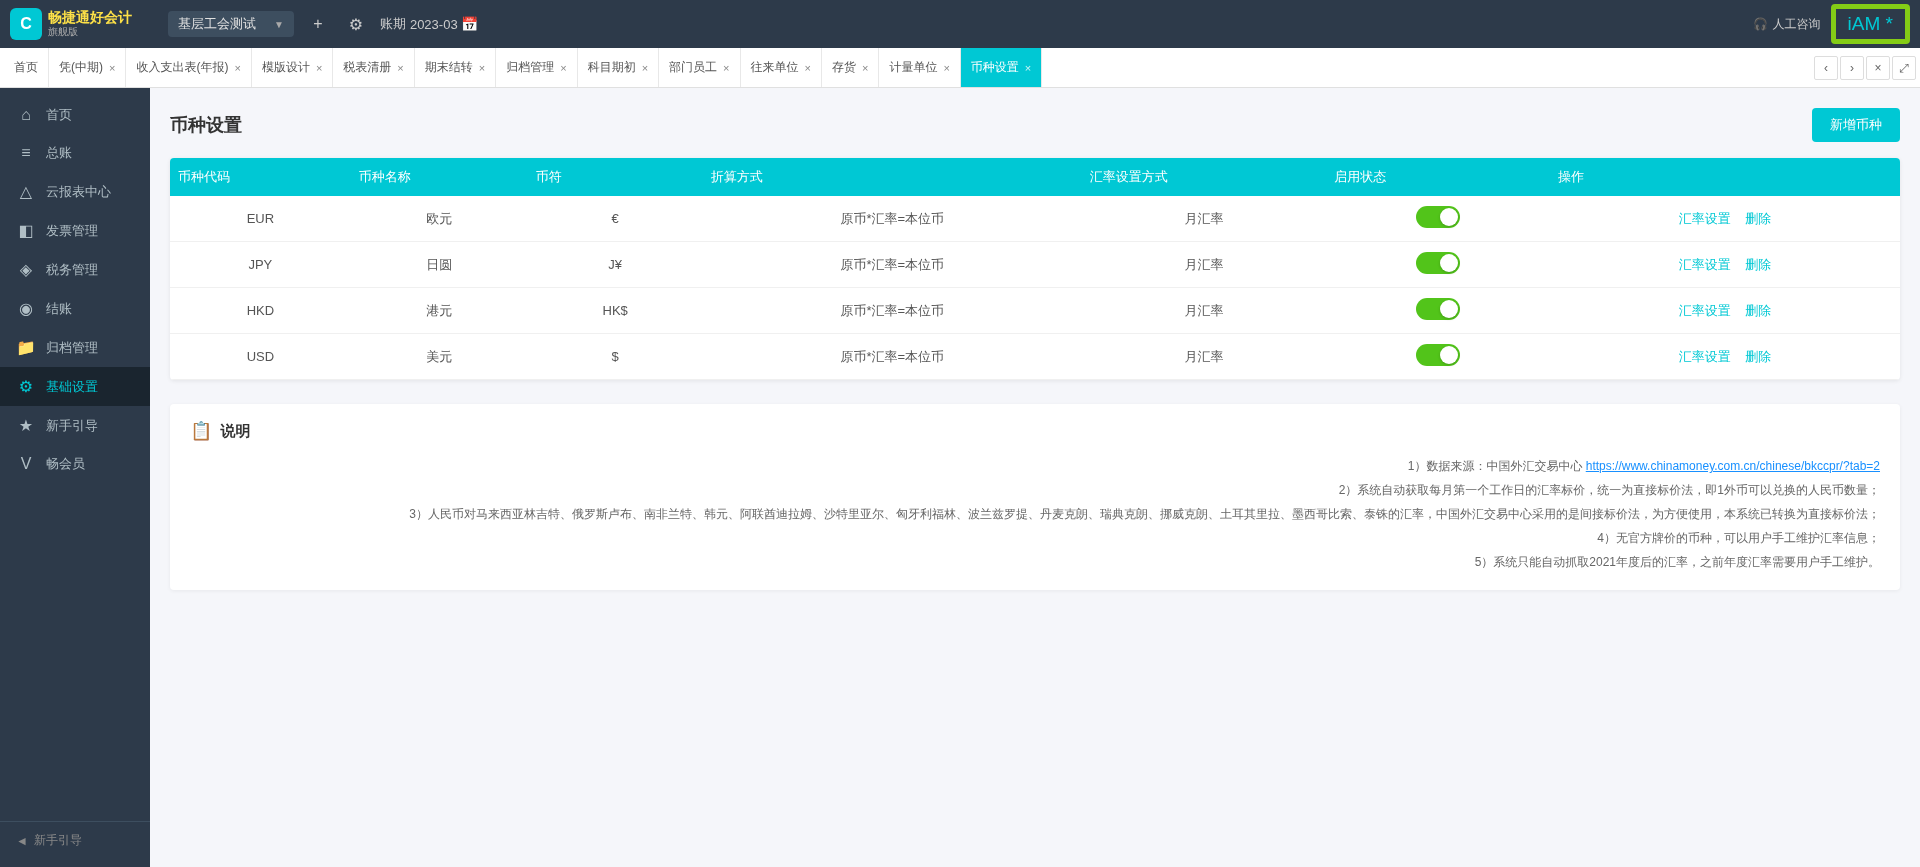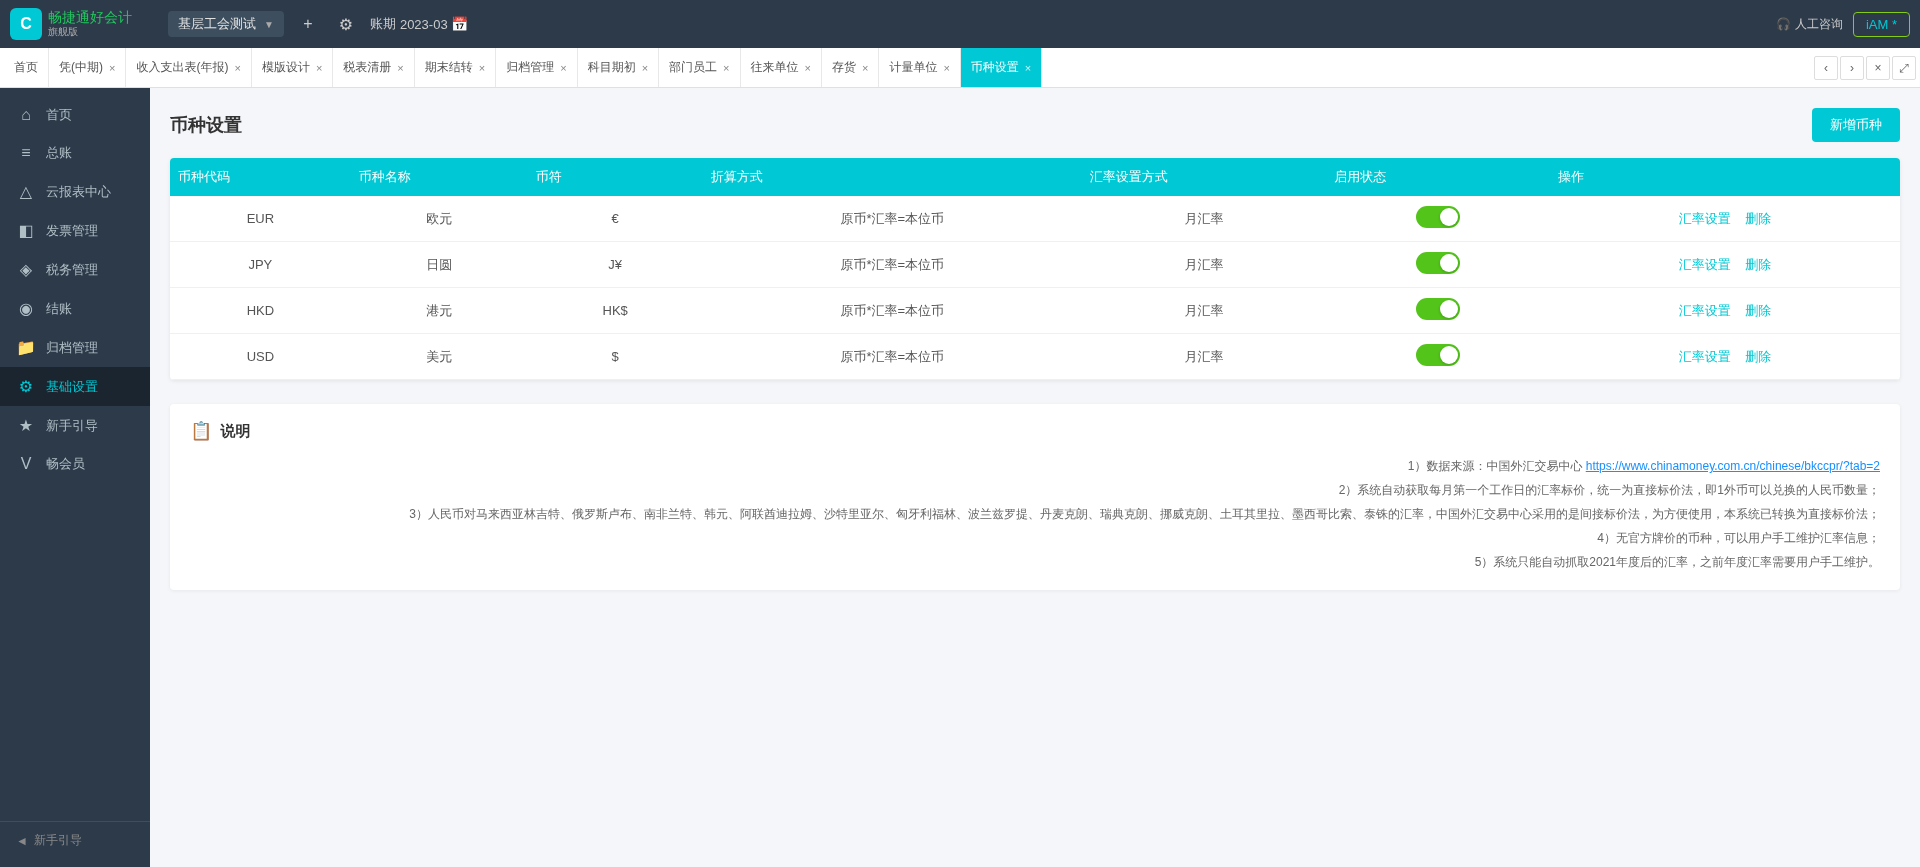--- a/index.html
+++ b/index.html
@@ -2,27 +2,27 @@
 <html><head>
   <meta charset="utf-8">
   <style>
     * { box-sizing: border-box; margin: 0; padding: 0; }
     body { font-family: 'Microsoft YaHei', Arial, sans-serif; font-size: 13px; background: #f0f2f5; display: flex; flex-direction: column; height: 867px; overflow: hidden; }
 
     
     .top-bar { background: #2d3a4a; height: 48px; display: flex; align-items: center; padding: 0 10px; gap: 10px; }
     .logo-area { display: flex; align-items: center; gap: 6px; width: 148px; }
     .logo-icon { width: 32px; height: 32px; background: #00c8d4; border-radius: 6px; display: flex; align-items: center; justify-content: center; color: white; font-size: 16px; font-weight: bold; }
-    .logo-text { color: #22c55e; font-size: 14px; font-weight: normal; line-height: 1.2; }
+    .logo-text { color: #fde047; font-size: 14px; font-weight: bold; line-height: 1.2; }
     .logo-sub { color: #aaa; font-size: 10px; }
-    .org-selector { background: #3d4e5f; border: none; color: #e0e0e0; padding: 4px 10px; border-radius: 4px; display: flex; align-items: center; gap: 8px; cursor: pointer; font-size: 13px; }
+    .org-selector { background: #3d4e5f; border: none; color: #e0e0e0; padding: 4px 10px; border-radius: 4px; display: flex; align-items: center; gap: 18px; cursor: pointer; font-size: 13px; }
     .org-selector .arrow { color: #aaa; font-size: 10px; }
     .top-right { margin-left: auto; display: flex; align-items: center; gap: 10px; }
     .help-btn { color: #ccc; font-size: 12px; display: flex; align-items: center; gap: 4px; cursor: pointer; }
-    .account-btn { background: transparent; border: 1px solid #84cc16; color: #00c8d4; padding: 4px 12px; border-radius: 4px; cursor: pointer; font-size: 13px; }
+    .account-btn { background: transparent; border: 5px solid #84cc16; color: #00c8d4; padding: 4px 12px; border-radius: 4px; cursor: pointer; font-size: 19px; }
 
     
     .tab-bar { background: #fff; border-bottom: 1px solid #e0e0e0; display: flex; align-items: center; height: 40px; padding: 0 4px; overflow: hidden; }
     .tab { display: flex; align-items: center; padding: 0 10px; height: 100%; font-size: 12px; color: #555; cursor: pointer; border-right: 1px solid #e8e8e8; white-space: nowrap; gap: 4px; }
     .tab.active { background: #00c8d4; color: white; }
     .tab .close-x { color: #888; font-size: 11px; margin-left: 2px; }
     .tab.active .close-x { color: rgba(255,255,255,0.8); }
     .tab-nav-btns { display: flex; align-items: center; gap: 2px; margin-left: auto; }
     .tab-nav-btn { width: 24px; height: 24px; display: flex; align-items: center; justify-content: center; cursor: pointer; color: #666; border: 1px solid #ddd; border-radius: 2px; font-size: 12px; }
 

